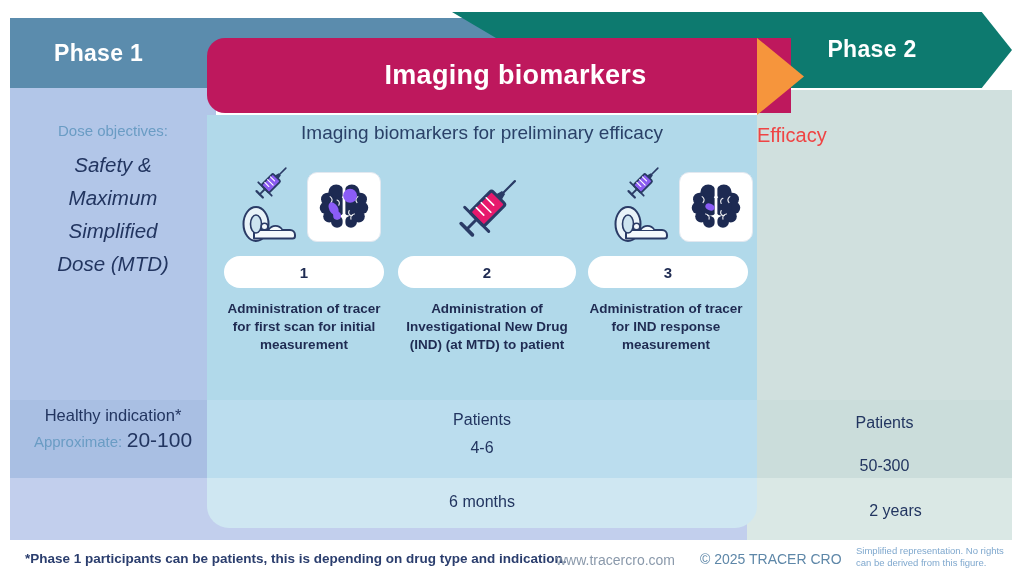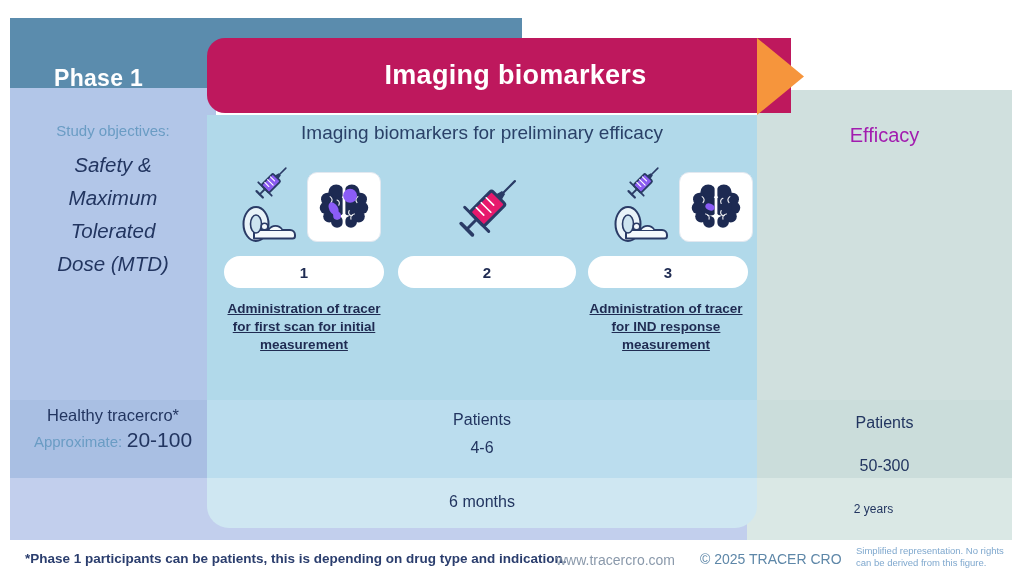--- a/index.html
+++ b/index.html
@@ -10,21 +10,21 @@
   }
   .abs{position:absolute;}
   
   .band-phase1{left:10px;top:18px;width:512px;height:70px;background:#5B8CAD;z-index:2;}
   .band-phase2{left:452px;top:12px;width:560px;height:76px;background:#0D7A6F;z-index:3;
     clip-path:polygon(0 0,94.6% 0,100% 50%,94.6% 100%,22.9% 100%);}
   .banner-orange-body{left:207px;top:38px;width:551px;height:75px;background:#be185d;
     border-radius:18px 0 0 18px;z-index:4;display:flex;align-items:center;justify-content:center;padding-left:33px;}
   .banner-orange-tip{left:757px;top:38px;width:47px;height:77px;background:#F6953C;z-index:4;
     clip-path:polygon(0 0,100% 50%,0 100%);}
-  .band-label{color:#ffffff;font-weight:bold;font-size:23px;letter-spacing:.3px;margin-top:25px;}
+  .band-label{color:#ffffff;font-weight:bold;font-size:23px;letter-spacing:.3px;}
   .phase1-label{left:44px;top:22px;}
   .phase2-label{left:340px;top:24px;width:160px;text-align:center;}
   .orange-label{color:#fff;font-weight:bold;font-size:27px;letter-spacing:.3px;}
   
   .col-left{left:10px;top:88px;width:206px;height:452px;background:#B2C6E8;z-index:1;}
   .col-mid{left:207px;top:115px;width:550px;height:425px;background:#B1D9EA;z-index:1;}
   .col-right{left:757px;top:90px;width:255px;height:450px;background:#D0E0DE;z-index:1;}
   
   .row-parts-left{left:10px;top:400px;width:206px;height:78px;background:#A9BFE3;z-index:2;}
   .row-parts-mid{left:207px;top:400px;width:550px;height:78px;background:#BBDDEE;z-index:2;}
@@ -32,25 +32,25 @@
   .row-time-under{left:10px;top:478px;width:737px;height:62px;background:#C2CFED;z-index:2;}
   .row-time-right{left:747px;top:478px;width:265px;height:62px;background:#DAE8E5;z-index:2;}
   .row-time-mid{left:207px;top:478px;width:550px;height:50px;background:#CFE7F2;
     border-radius:0 0 22px 22px;z-index:3;}
   
   .lbl-steel{color:#6A9CC4;font-size:15px;}
   .txt-navy{color:#223560;}
   .obj-label{left:0;top:40px;width:206px;text-align:center;z-index:3;}
   .obj-lines{left:0;top:62px;width:206px;text-align:center;font-size:20.5px;line-height:33px;z-index:3;}
   .mid-title{left:207px;top:122px;width:550px;text-align:center;font-size:19px;color:#2A4168;z-index:3;}
-  .right-title{left:757px;top:124px;width:255px;text-align:center;font-size:20px;color:#a21caf;z-index:3;}
+  .right-title{left:757px;top:124px;width:255px;font-size:20px;color:#ef4444;z-index:3;}
   .pill{position:absolute;top:256px;height:32px;background:#ffffff;border-radius:16px;z-index:4;
     display:flex;align-items:center;justify-content:center;font-weight:bold;font-size:15px;color:#1F2B52;}
   .desc{position:absolute;top:300px;text-align:center;font-weight:bold;font-size:13.5px;
-    line-height:1.34;color:#1F2B52;z-index:4;text-decoration:underline;}
+    line-height:1.34;color:#1F2B52;z-index:4;}
   .center-txt{text-align:center;z-index:4;}
   .parts-line{font-size:16px;}
   .icon-cluster{position:absolute;z-index:4;}
   .brain-box{position:absolute;background:#ffffff;border:1px solid #E2E8F0;border-radius:10px;
     display:flex;align-items:center;justify-content:center;}
   
   .footer-disclaimer{left:25px;top:551px;font-size:13.5px;font-weight:bold;color:#2B3E6E;z-index:5;}
   .footer-site{left:556px;top:552px;font-size:14px;color:#8A99AB;z-index:5;}
   .footer-copy{left:700px;top:551px;font-size:14px;color:#5E87A8;z-index:5;}
   .footer-note{left:856px;top:545px;width:160px;font-size:9.5px;line-height:11.5px;color:#7FA8CE;z-index:5;}
@@ -67,35 +67,38 @@
   <div class="abs row-parts-left"></div>
   <div class="abs row-parts-mid"></div>
   <div class="abs row-parts-right"></div>
   <div class="abs row-time-under"></div>
   <div class="abs row-time-right"></div>
   <div class="abs row-time-mid"></div>
 
   <div class="abs band-phase1">
     <div class="abs band-label phase1-label">Phase 1</div>
   </div>
+  <div class="abs band-phase2">
+    <div class="abs band-label phase2-label">Phase 2</div>
+  </div>
   <div class="abs banner-orange-body">
     <span class="orange-label">Imaging biomarkers</span>
   </div>
   <div class="abs banner-orange-tip"></div>
 
-  <div class="abs lbl-steel obj-label" style="left:10px;top:122px;">Study objectives:</div>
+  <div class="abs lbl-steel obj-label" style="left:10px;top:122px;">Dose objectives:</div>
   <div class="abs txt-navy obj-lines" style="left:10px;top:148px;font-style:italic;">
     <div>Safety &amp;</div>
     <div>Maximum</div>
-    <div>Tolerated</div>
+    <div>Simplified</div>
     <div>Dose (MTD)</div>
   </div>
 
   <div class="abs center-txt" style="left:10px;top:403px;width:206px;">
-    <div class="txt-navy" style="font-size:16.5px;margin-top:3px;">Healthy tracercro*</div>
+    <div class="txt-navy" style="font-size:16.5px;margin-top:3px;">Healthy indication*</div>
     <div style="margin-top:3px;">
       <span class="lbl-steel">Approximate:</span>
       <span class="txt-navy" style="font-size:21px;">20-100</span>
     </div>
   </div>
 
   <div class="abs center-txt" style="left:10px;top:484px;width:206px;">
   </div>
 
   <div class="abs mid-title">Imaging biomarkers for preliminary efficacy</div>
@@ -242,34 +245,35 @@
     <span>1</span>
   </div>
   <div class="pill" style="left:398px;width:178px;">
     <span>2</span>
   </div>
   <div class="pill" style="left:588px;width:160px;">
     <span>3</span>
   </div>
 
   <div class="desc" style="left:222px;width:164px;">Administration of tracer for first scan for initial measurement</div>
+  <div class="desc" style="left:389px;width:196px;">Administration of Investigational New Drug (IND) (at MTD) to patient</div>
   <div class="desc" style="left:580px;width:172px;">Administration of tracer for IND response measurement</div>
 
   <div class="abs center-txt txt-navy" style="left:207px;top:411px;width:550px;">
     <div class="parts-line">Patients</div>
     <div class="parts-line" style="margin-top:10px;">4-6</div>
   </div>
   <div class="abs center-txt txt-navy" style="left:207px;top:493px;width:550px;font-size:16px;">6 months</div>
 
   <div class="abs right-title">Efficacy</div>
   <div class="abs center-txt txt-navy" style="left:757px;top:414px;width:255px;">
     <div class="parts-line">Patients</div>
     <div class="parts-line" style="margin-top:25px;">50-300</div>
   </div>
-  <div class="abs center-txt txt-navy" style="left:746px;top:502px;width:255px;font-size:12px;">2 years</div>
+  <div class="abs center-txt txt-navy" style="left:768px;top:502px;width:255px;font-size:16px;">2 years</div>
 
   <div class="abs footer-disclaimer">*Phase 1 participants can be patients, this is depending on drug type and indication.</div>
   <div class="abs footer-site">www.tracercro.com</div>
   <div class="abs footer-copy">© 2025 TRACER CRO</div>
   <div class="abs footer-note">
     <div>Simplified representation. No rights</div>
     <div>can be derived from this figure.</div>
   </div>
 
 </div>

